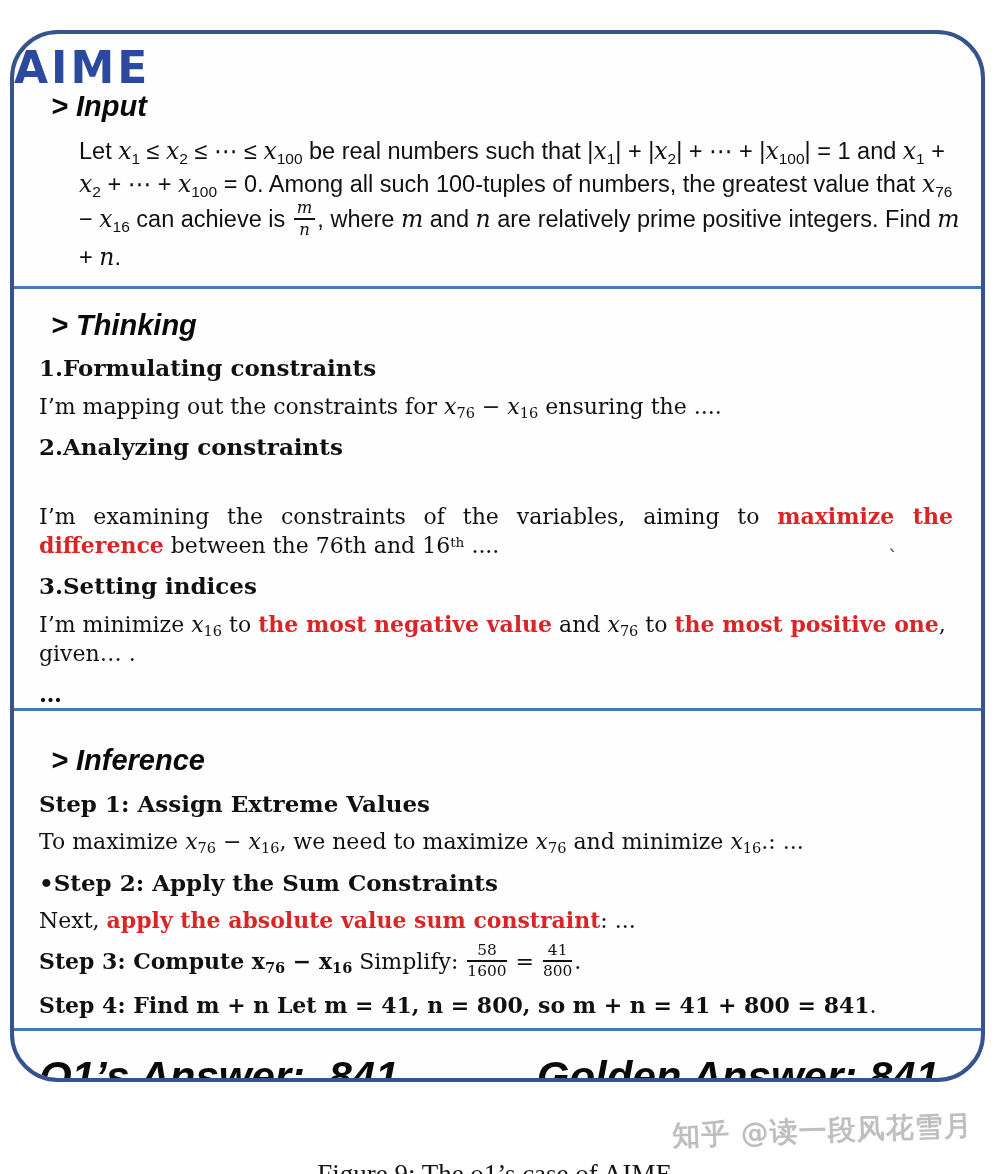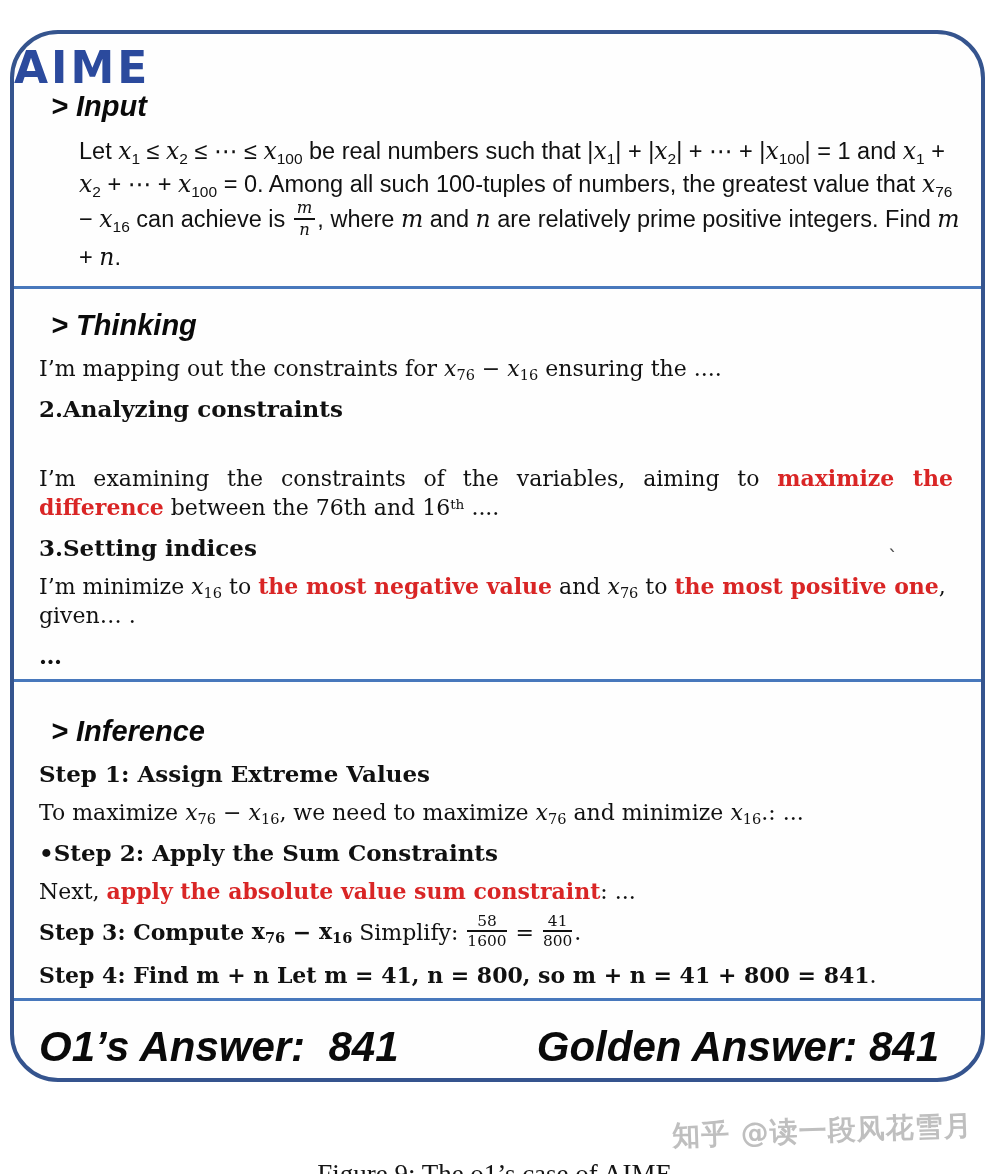--- a/index.html
+++ b/index.html
@@ -19,21 +19,21 @@
   .sec-h{
     margin:12px;font-weight:bold;font-style:italic;font-size:29px;line-height:1.15;
     font-family:"Liberation Sans",sans-serif;color:#0a0a0a;
   }
   .pad{padding-left:25px;padding-right:28px;}
   .input-sec{padding-top:44px;padding-bottom:4px;}
   .input-body{
     margin:8px 0 8px 40px;width:886px;font-size:23.5px;line-height:33px;
     font-family:"Liberation Sans",sans-serif;
   }
-  .think-sec{padding-top:8px;padding-bottom:8px;}
+  .think-sec{padding-top:8px;}
   .inf-sec{padding-top:21px;padding-bottom:8px;}
   .step-title{
     font-family:"DejaVu Serif",serif;font-weight:bold;font-size:23px;
     margin:12px 0 0 0;line-height:1.25;
   }
   .step-body{
     font-family:"DejaVu Serif",serif;font-size:22px;margin:9px 0 0 0;line-height:1.32;
   }
   .justify{text-align:justify;margin-top:40px;}
   .sep{height:3px;background:#4878bc;}
@@ -78,20 +78,21 @@
   <section class="pad input-sec">
     <h2 class="sec-h">&gt; Input</h2>
     <p class="input-body"><span>Let </span><span><i class="mv">x</i><sub>1</sub></span><span> ≤ </span><span><i class="mv">x</i><sub>2</sub></span><span> ≤ ⋯ ≤ </span><span><i class="mv">x</i><sub>100</sub></span><span> be real numbers such that |</span><span><i class="mv">x</i><sub>1</sub></span><span>| + |</span><span><i class="mv">x</i><sub>2</sub></span><span>| + ⋯ + |</span><span><i class="mv">x</i><sub>100</sub></span><span>| = 1 and </span><span><i class="mv">x</i><sub>1</sub></span><span> + </span><span><i class="mv">x</i><sub>2</sub></span><span> + ⋯ + </span><span><i class="mv">x</i><sub>100</sub></span><span> = 0. Among all such 100-tuples of numbers, the greatest value that </span><span><i class="mv">x</i><sub>76</sub></span><span> − </span><span><i class="mv">x</i><sub>16</sub></span><span> can achieve is </span><span class="frac mi"><span class="num">m</span><span class="den">n</span></span><span>, where </span><span><i class="mv">m</i></span><span> and </span><span><i class="mv">n</i></span><span> are relatively prime positive integers. Find </span><span><i class="mv">m</i></span><span> + </span><span><i class="mv">n</i></span><span>.</span></p>
   </section>
 
   <div class="sep"></div>
 
   <section class="pad think-sec">
     <h2 class="sec-h">&gt; Thinking</h2>
     <div id="thinking-steps">
+        <p class="step-title">1.Formulating constraints</p>
         <p class="step-body"><span>I’m mapping out the constraints for </span><span><i class="mv">x</i><sub>76</sub></span><span> − </span><span><i class="mv">x</i><sub>16</sub></span><span> ensuring the ....</span></p>
         <p class="step-title">2.Analyzing constraints</p>
         <p class="step-body justify"><span>I’m examining the constraints of the variables, aiming to </span><span class="b red">maximize the difference</span><span> between the 76th and 16</span><span><sup>th</sup></span><span> ....</span></p>
         <p class="step-title">3.Setting indices</p>
         <p class="step-body"><span>I’m minimize </span><span><i class="mv">x</i><sub>16</sub></span><span> to </span><span class="b red">the most negative value</span><span> and </span><span><i class="mv">x</i><sub>76</sub></span><span> to </span><span class="b red">the most positive one</span><span>, given… .</span></p>
         <p class="step-title">…</p>
       </div>
   </section>
 
   <div class="sep"></div>

